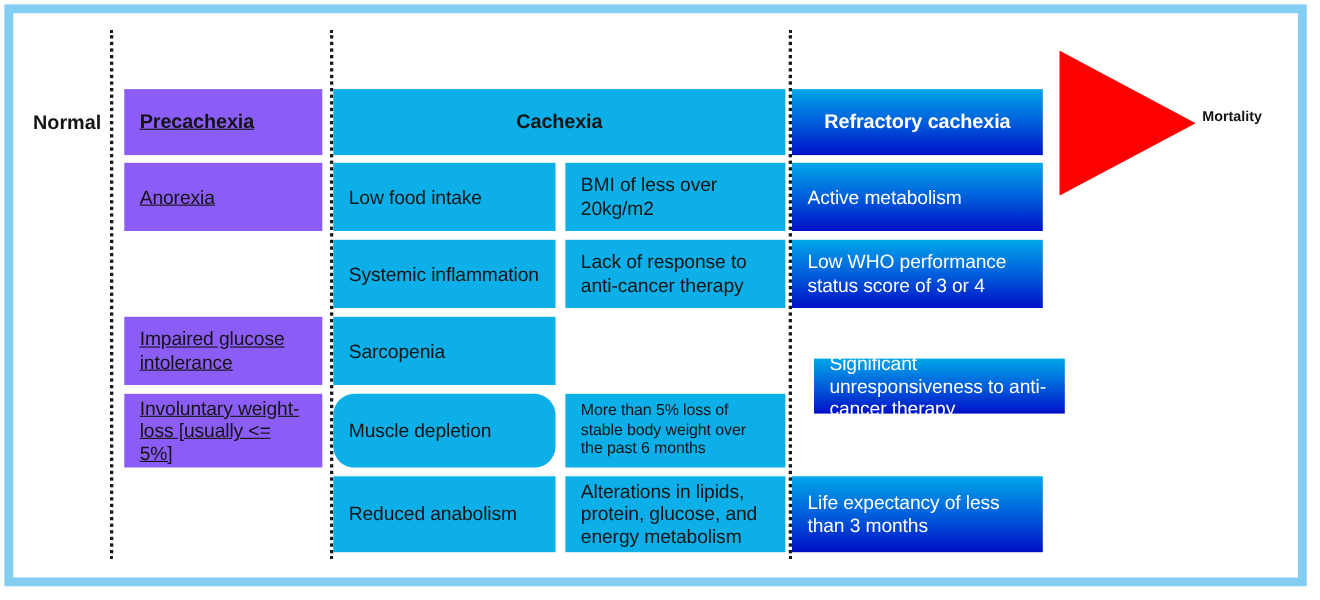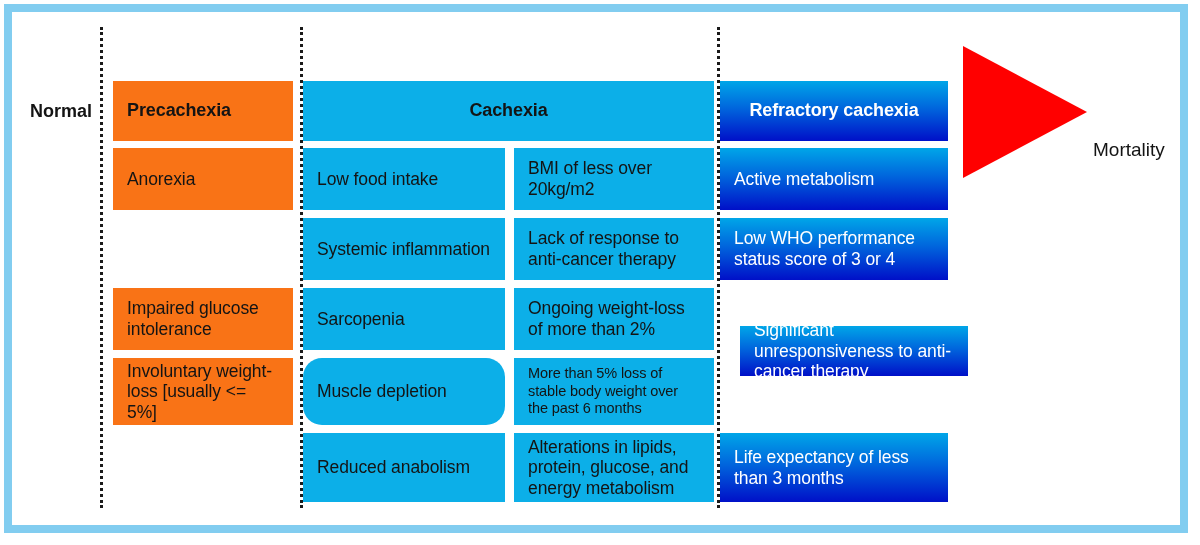--- a/index.html
+++ b/index.html
@@ -44,21 +44,21 @@
     color: #141414;
     font-size: 17.5px;
     line-height: 1.18;
     letter-spacing: -0.1px;
   }
   .hdr {
     font-weight: bold;
     font-size: 18px;
   }
   .hdr-center { justify-content: center; }
-  .pre { background: #f97316; }
+  .pre { background: #8b5cf6; text-decoration: underline; }
   .cac { background: #0cafe8; }
   .ref {
     background: linear-gradient(to bottom, #00a6e8 0%, #0066dd 45%, #0010c8 100%);
     color: #ffffff;
   }
   .small { font-size: 14.5px; line-height: 1.22; }
   
   #normal-label {
     position: absolute;
     left: 22px;
@@ -77,25 +77,24 @@
     position: absolute;
     left: 963px;
     top: 46px;
     width: 124px;
     height: 132px;
   }
   #mortality-label {
     position: absolute;
     left: 1093px;
     top: 98px;
-    font-weight: normal;
-    font-size: 19px;
+    font-weight: bold;
+    font-size: 13px;
     color: #141414;
     white-space: nowrap;
-    margin-top: 41px;
   }
 </style>
 </head>
 <body>
 
 <div id="canvas">
   <div id="frame"></div>
 
   <div class="vdot" style="left:100px;"></div>
   <div class="vdot" style="left:300px;"></div>
@@ -114,21 +113,20 @@
   <div class="cell pre" style="left:113px; top:358px; width:180px; height:67px;">Involuntary weight-loss [usually &lt;=  5%]</div>
 
   <div class="cell cac" style="left:303px; top:148px; width:202px; height:62px;">Low food intake</div>
   <div class="cell cac" style="left:303px; top:218px; width:202px; height:62px;">Systemic inflammation</div>
   <div class="cell cac" style="left:303px; top:288px; width:202px; height:62px;">Sarcopenia</div>
   <div class="cell cac" style="left:303px; top:358px; width:202px; height:67px;border-radius:19px;">Muscle depletion</div>
   <div class="cell cac" style="left:303px; top:433px; width:202px; height:69px;">Reduced anabolism</div>
 
   <div class="cell cac" style="left:514px; top:148px; width:200px; height:62px;">BMI of less over 20kg/m2</div>
   <div class="cell cac" style="left:514px; top:218px; width:200px; height:62px;">Lack of response to anti-cancer therapy</div>
-  <div class="cell cac" style="left:514px; top:288px; width:200px; height:62px;">Ongoing weight-loss of more than 2%</div>
   <div class="cell cac small" style="left:514px; top:358px; width:200px; height:67px;">More than 5% loss of stable body weight over the past 6 months</div>
   <div class="cell cac" style="left:514px; top:433px; width:200px; height:69px;">Alterations in lipids, protein, glucose, and energy metabolism</div>
 
   <div class="cell ref" style="left:720px; top:148px; width:228px; height:62px;">Active metabolism</div>
   <div class="cell ref" style="left:720px; top:218px; width:228px; height:62px;">Low WHO performance status score of 3 or 4</div>
   <div class="cell ref" style="left:740px; top:288px; width:228px; height:50px;margin-top:38px;">Significant unresponsiveness to anti-cancer therapy</div>
   <div class="cell ref" style="left:720px; top:433px; width:228px; height:69px;">Life expectancy of less than 3 months</div>
 
   <svg id="arrow" viewBox="0 0 124 132">
     <polygon points="0,0 124,66 0,132" fill="#ff0000"></polygon>

